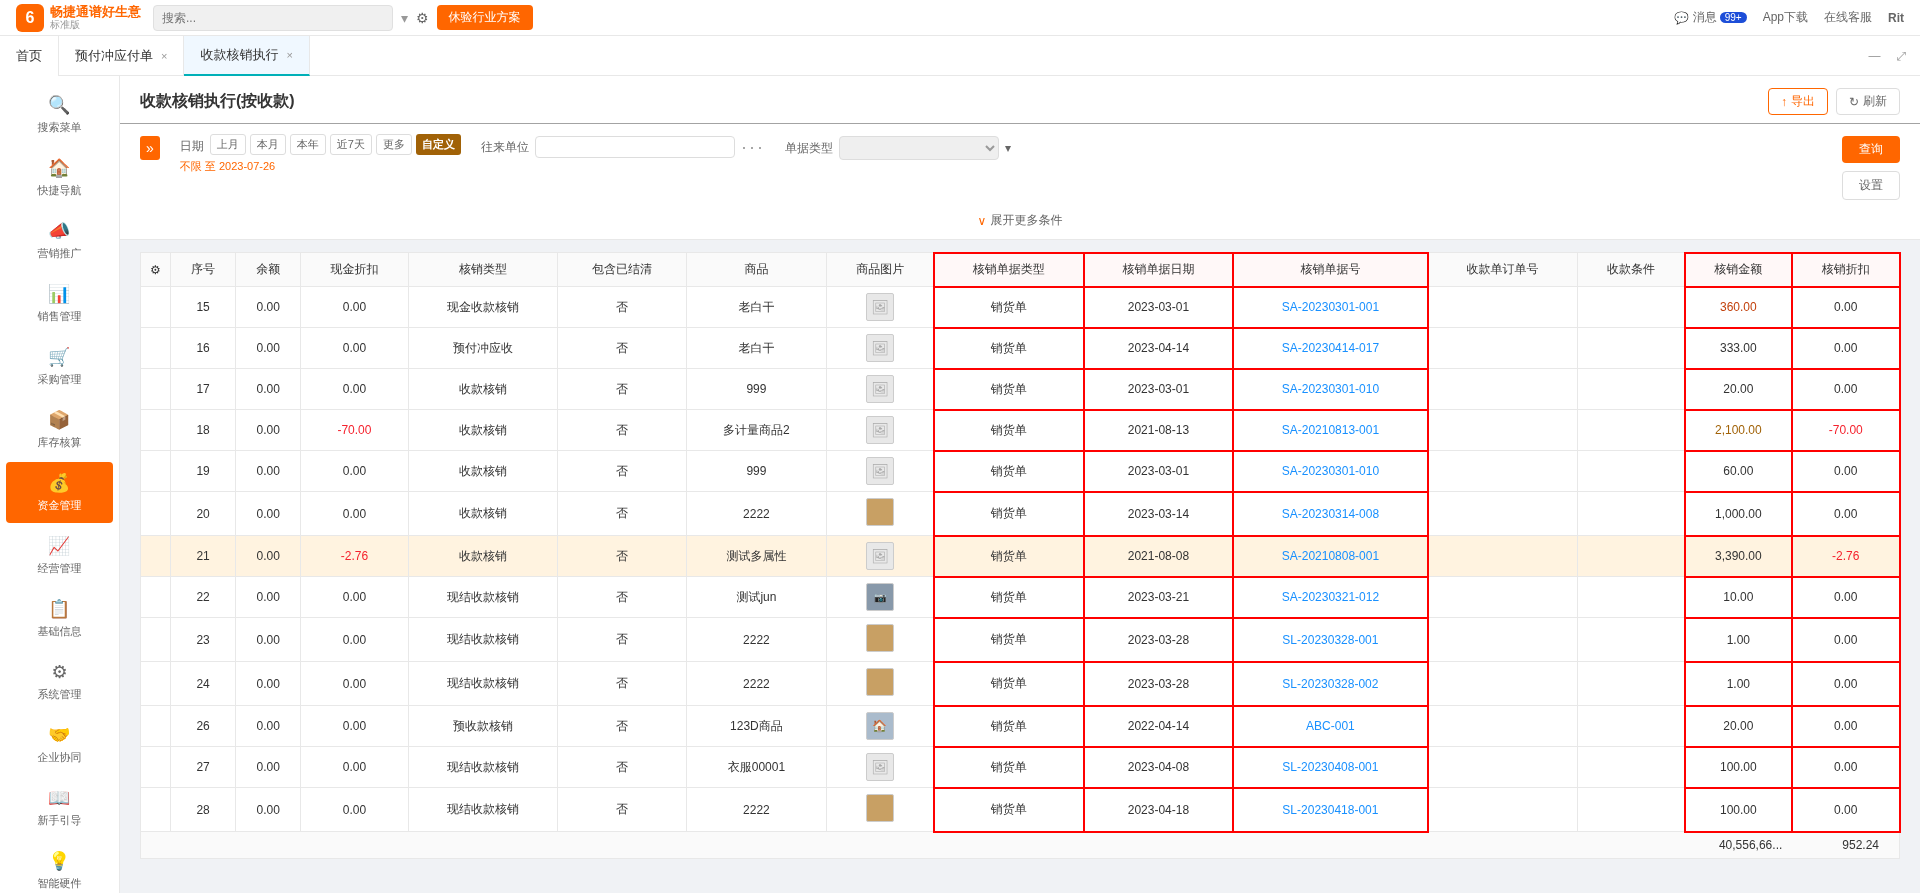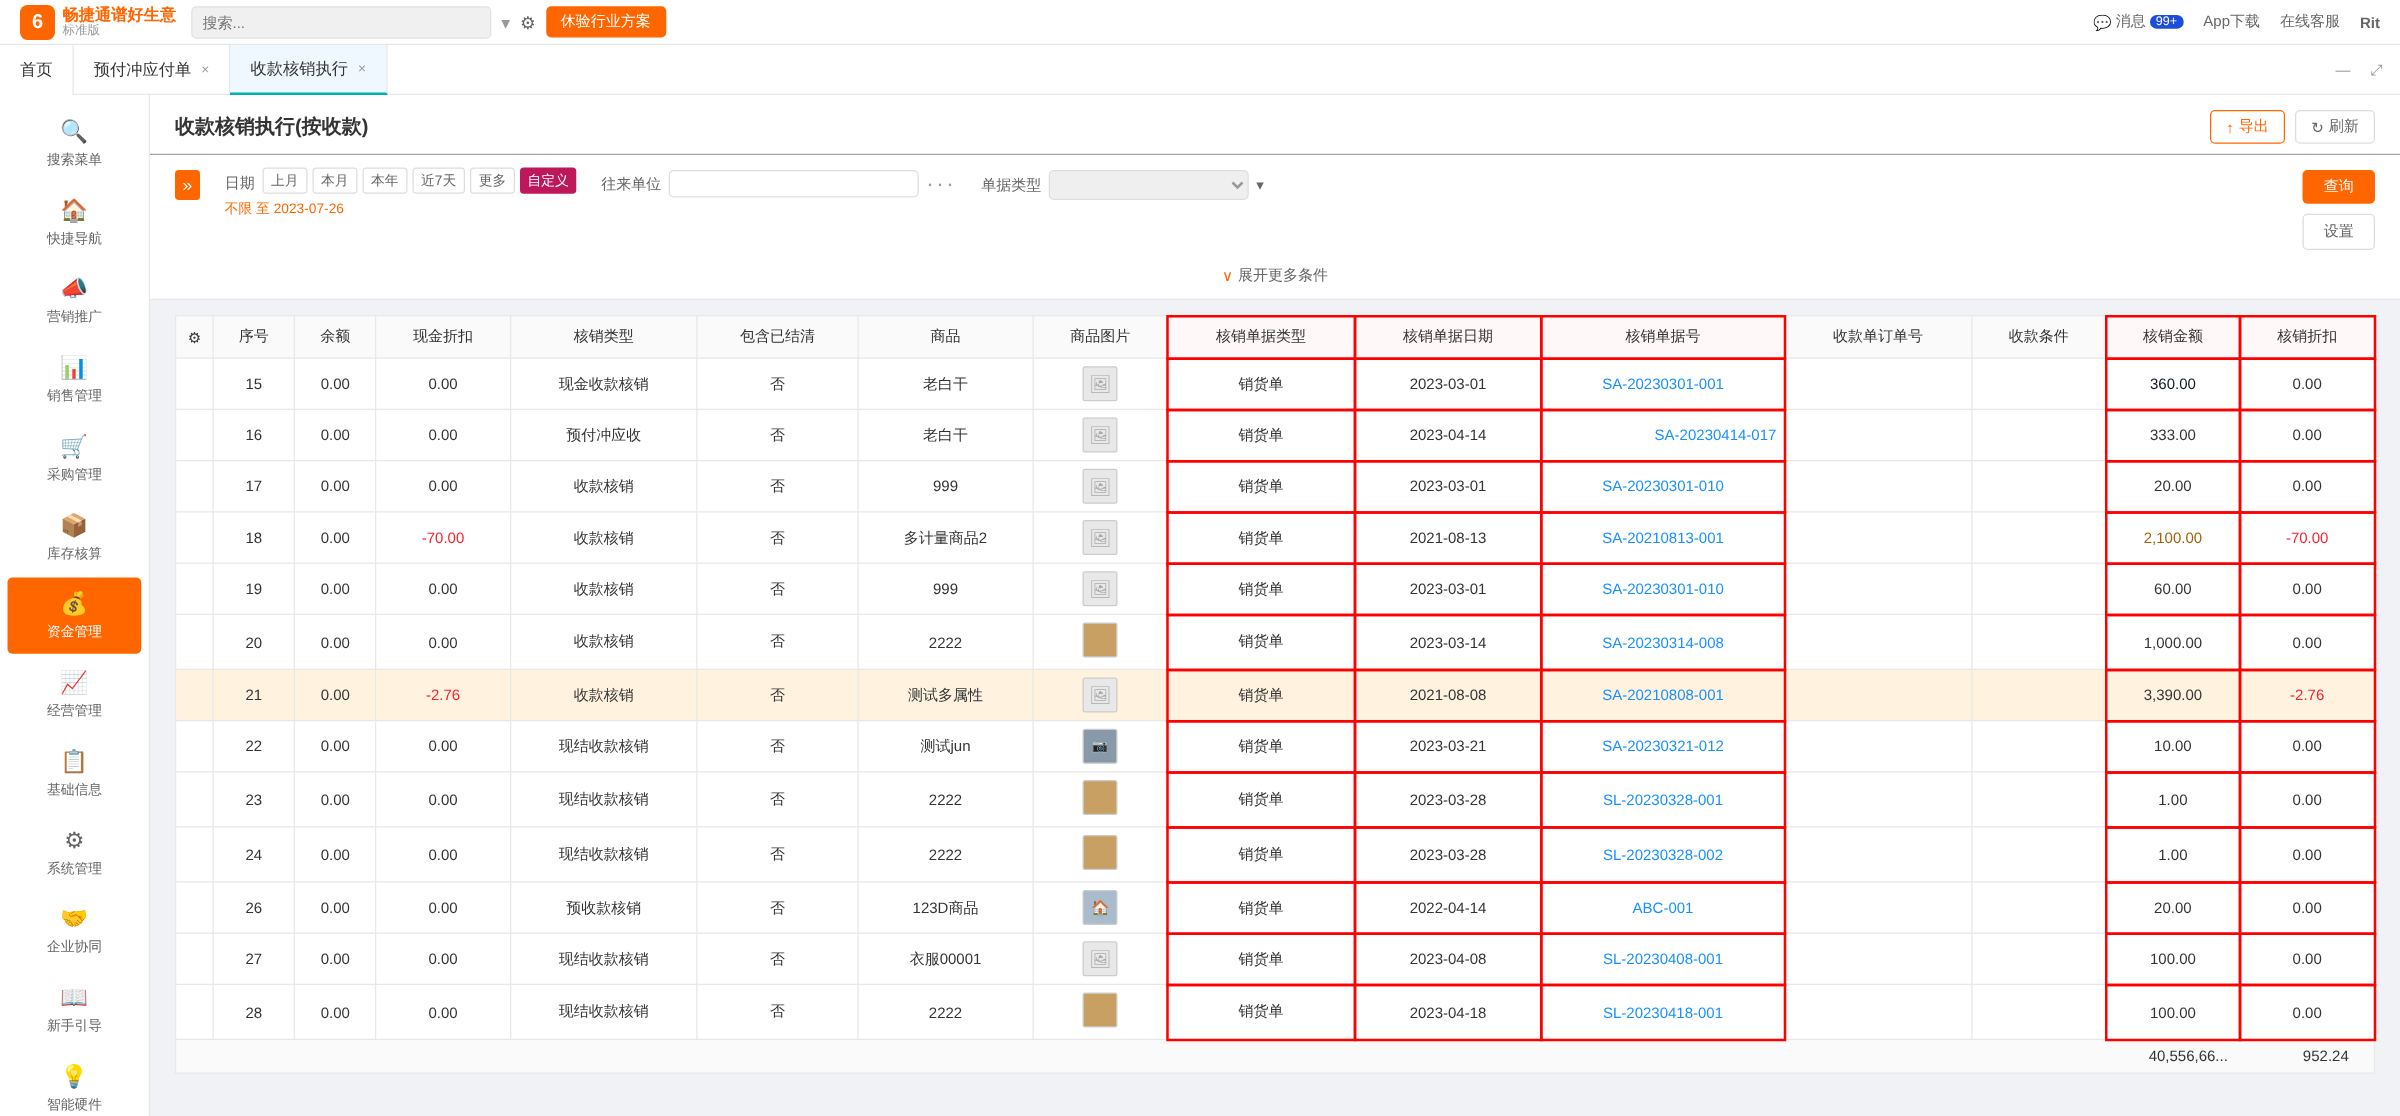--- a/index.html
+++ b/index.html
@@ -35,21 +35,21 @@
     .page-header { background: #fff; padding: 12px 20px 8px; border-bottom: 1px solid #a3a3a3; display: flex; align-items: center; justify-content: space-between; }
     .page-title { font-size: 16px; font-weight: bold; color: #333; }
     .page-actions { display: flex; gap: 8px; }
     .btn-export { background: none; border: 1px solid #ff6600; color: #ff6600; border-radius: 4px; padding: 4px 12px; cursor: pointer; font-size: 12px; display: flex; align-items: center; gap: 4px; }
     .btn-refresh { background: none; border: 1px solid #ddd; color: #666; border-radius: 4px; padding: 4px 12px; cursor: pointer; font-size: 12px; display: flex; align-items: center; gap: 4px; }
 
     
     .filter-bar { background: #fff; padding: 10px 20px; border-bottom: 1px solid #e8e8e8; }
     .filter-date-btns { display: flex; gap: 4px; }
     .filter-date-btn { padding: 2px 6px; border: 1px solid #ddd; border-radius: 3px; font-size: 11px; cursor: pointer; color: #666; background: #fff; }
-    .filter-date-custom { background: #be185d; color: #fff; border: none; border-radius: 3px; padding: 2px 6px; font-size: 11px; cursor: pointer; }
+    .filter-date-custom { background: #a16207; color: #fff; border: none; border-radius: 3px; padding: 2px 6px; font-size: 11px; cursor: pointer; font-weight: bold; }
     .filter-date-range { color: #ff6600; font-size: 11px; }
     .filter-input { border: 1px solid #ddd; border-radius: 4px; padding: 3px 8px; font-size: 12px; min-width: 140px; color: #999; }
     .filter-select { border: 1px solid #ddd; border-radius: 4px; padding: 3px 8px; font-size: 12px; min-width: 160px; color: #999; }
     .btn-query { background: #ff6600; color: #fff; border: none; border-radius: 4px; padding: 5px 16px; font-size: 12px; cursor: pointer; }
     .btn-setting { background: none; border: 1px solid #ddd; color: #666; border-radius: 4px; padding: 5px 16px; font-size: 12px; cursor: pointer; margin-top: 4px; }
     .expand-more { display: flex; align-items: center; gap: 4px; color: #666; font-size: 12px; cursor: pointer; margin: 6px auto 0; }
     .filter-dots { color: #999; font-size: 18px; letter-spacing: 2px; }
 
     
     .table-wrap { flex: 1; overflow: auto; padding: 12px 20px; }
@@ -269,35 +269,35 @@
       <td style="color:#333">0.00</td>
       <td>现金收款核销</td>
       <td>否</td>
       <td>老白干</td>
       <td><span style="width:28px;height:28px;background:#e8e8e8;border:1px solid #ccc;border-radius:2px;display:inline-flex;align-items:center;justify-content:center;color:#aaa;font-size:14px;">🖼</span></td>
       <td style="outline:2px solid red;outline-offset:-1px;">销货单</td>
       <td style="outline:2px solid red;outline-offset:-1px;">2023-03-01</td>
       <td style="outline:2px solid red;outline-offset:-1px;"><a class="link" href="#">SA-20230301-001</a></td>
       <td></td>
       <td></td>
-      <td style="outline:2px solid red;outline-offset:-1px;color:#0f172a">360.00</td>
+      <td style="outline:2px solid red;outline-offset:-1px;color:#c2410c">360.00</td>
       <td style="outline:2px solid red;outline-offset:-1px;color:#333">0.00</td>
     </tr>
             <tr>
       <td></td>
       <td>16</td>
       <td>0.00</td>
       <td style="color:#333">0.00</td>
       <td>预付冲应收</td>
       <td>否</td>
       <td>老白干</td>
       <td><span style="width:28px;height:28px;background:#e8e8e8;border:1px solid #ccc;border-radius:2px;display:inline-flex;align-items:center;justify-content:center;color:#aaa;font-size:14px;">🖼</span></td>
       <td style="outline:2px solid red;outline-offset:-1px;">销货单</td>
       <td style="outline:2px solid red;outline-offset:-1px;">2023-04-14</td>
-      <td style="outline:2px solid red;outline-offset:-1px;text-align:right;"><a class="link" href="#">SA-20230414-017</a></td>
+      <td style="outline:2px solid red;outline-offset:-1px;"><a class="link" href="#">SA-20230414-017</a></td>
       <td></td>
       <td></td>
       <td style="outline:2px solid red;outline-offset:-1px;color:#333">333.00</td>
       <td style="outline:2px solid red;outline-offset:-1px;color:#333">0.00</td>
     </tr>
             <tr>
       <td></td>
       <td>17</td>
       <td>0.00</td>
       <td style="color:#333">0.00</td>

